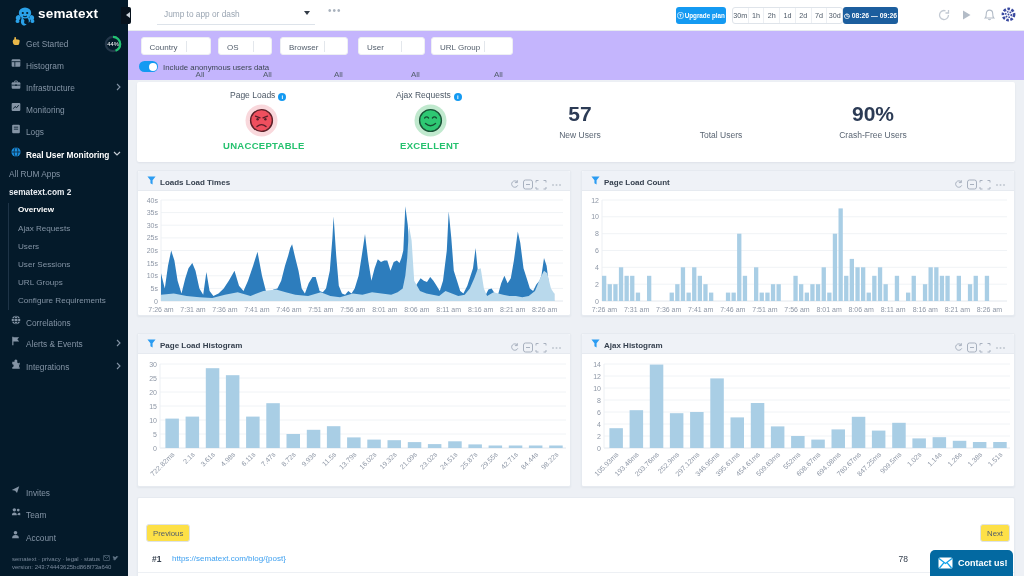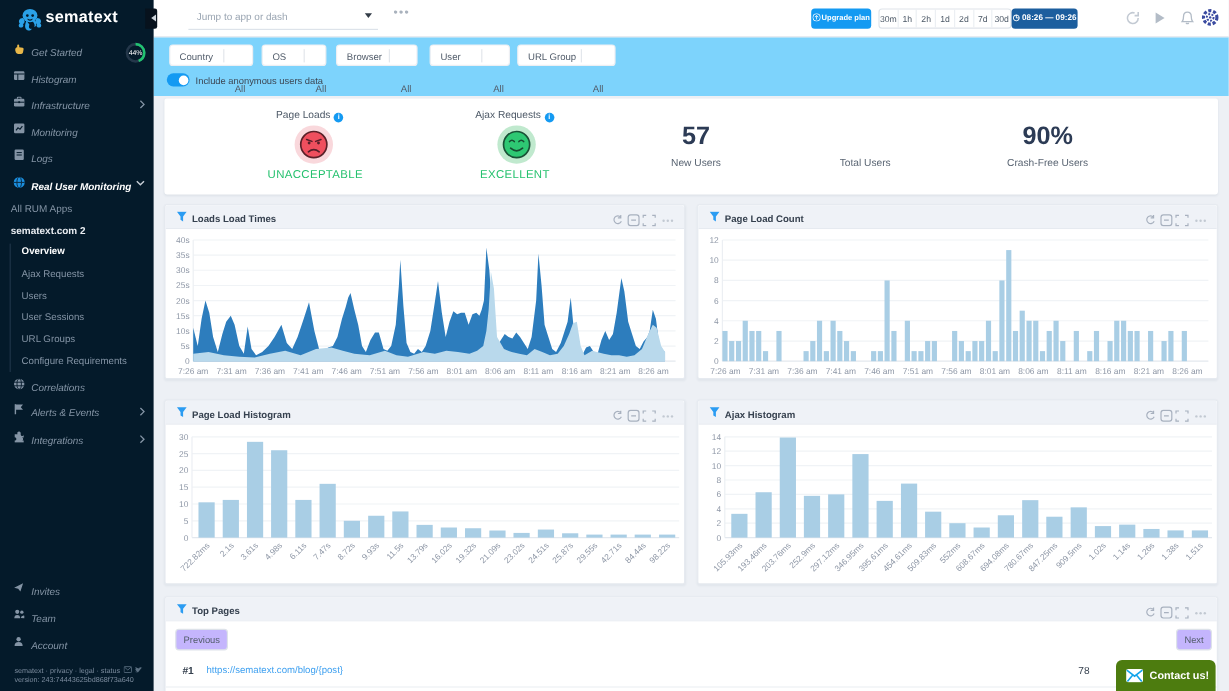--- a/index.html
+++ b/index.html
@@ -3,65 +3,65 @@
 <style>
 * { margin:0; padding:0; box-sizing:border-box; }
 html,body { width:1024px; height:576px; overflow:hidden; }
 body { font-family:"Liberation Sans", sans-serif; background:#edf0f5; position:relative; }
 
 #sidebar { position:absolute; left:0; top:0; width:128px; height:576px; background:#041a2a; color:#8494a5; z-index:5; }
 .logo { position:absolute; left:13px; top:5px; }
 .logotext { position:absolute; left:38px; top:6px; color:#fff; font-size:13.5px; font-weight:bold; letter-spacing:.2px; }
 #collapse { position:absolute; left:121px; top:7px; width:10px; height:17px; background:#07121d; border-radius:0 2px 2px 0; z-index:9; }
 #collapse:before { content:""; position:absolute; left:2px; top:5px; border:3px solid transparent; border-right:4px solid #cfd6dd; }
-.mi { position:absolute; left:0; width:128px; height:16px; font-size:8.3px; white-space:nowrap;font-style:italic; }
+.mi { position:absolute; left:0; width:128px; height:16px; font-size:8.3px; white-space:nowrap; }
 .mi .ic { position:absolute; left:10px; top:0px; width:11px; text-align:center; }
 .mi .lb { position:absolute; left:26px; top:3px; }
 .mi .ar { position:absolute; right:7px; top:3px; font-size:7px; color:#8494a5; }
 .mi.active .lb { color:#fff; font-weight:bold; }
 .sub { position:absolute; left:9px; font-size:8.3px; white-space:nowrap; }
 .subitem { position:absolute; left:18px; font-size:8.1px; white-space:nowrap; }
 .treeline { position:absolute; left:8px; width:1px; background:#1e3447; }
 .foot { position:absolute; left:12px; font-size:6px; color:#7a8a9c; white-space:nowrap; }
 
 #topbar { position:absolute; left:128px; top:0; width:896px; height:31px; background:#fff; border-bottom:1px solid #e7ebf0; z-index:4; }
 #search { position:absolute; left:29px; top:9px; width:158px; border-bottom:1px solid #dde3ea; color:#9aa5b2; font-size:8.3px; padding:0 0 5px 7px; }
 #search .caret { position:absolute; right:5px; top:2px; border:3.5px solid transparent; border-top:4.5px solid #333c47; }
 #dots { position:absolute; left:200px; top:5px; color:#a9b2bd; font-size:10px; letter-spacing:1px; }
 .btn-upgrade { position:absolute; left:548px; top:7px; width:50px; height:17px; background:#149af2; border-radius:3px; color:#fff; font-size:6.3px; font-weight:bold; text-align:center; line-height:17px; white-space:nowrap; letter-spacing:0; }
 .timegroup { position:absolute; left:604px; top:7px; width:111px; height:17px; background:#fff; border:1px solid #dfe4ea; border-radius:3px; display:flex; }
 .timegroup span { font-size:7.2px; color:#4c5866; flex:1; text-align:center; line-height:15px; border-right:1px solid #eceff3; white-space:nowrap; }
 .timegroup span:last-child { border-right:none; }
 .btn-time { position:absolute; left:715px; top:7px; width:55px; height:17px; background:#1c5e9e; border-radius:3px; color:#fff; font-size:6.8px; font-weight:bold; text-align:center; line-height:17px; white-space:nowrap; }
 .tbico { position:absolute; top:8px; color:#b3bcc7; font-size:11px; }
 
-#filterbar { position:absolute; left:128px; top:31px; width:896px; height:49px; background:#7dd3fc; z-index:3; }
+#filterbar { position:absolute; left:128px; top:31px; width:896px; height:49px; background:#c4b5fd; z-index:3; }
 .fbox { position:absolute; top:6px; height:18px; background:#fff; border:1px solid #edeff3; border-radius:3px; font-size:8px; color:#525d6b; }
 .fbox .l { position:absolute; left:8px; top:4.5px; }
 .fbox .d { position:absolute; top:3px; width:1px; height:11px; background:#e3e7ec; }
 .fbox .v { position:absolute; top:4.5px;margin-top:27px; }
 .toggle { position:absolute; left:11px; top:30px; width:19px; height:11px; background:#149af2; border-radius:6px; }
 .toggle:after { content:""; position:absolute; right:1.5px; top:1.5px; width:8px; height:8px; background:#fff; border-radius:50%; }
 .toglabel { position:absolute; left:35px; top:32px; font-size:7.8px; color:#3c4653; }
 
 #summary { position:absolute; left:137px; top:82px; width:878px; height:80px; background:#fff; border-radius:2px; box-shadow:0 1px 2px rgba(40,60,90,.08); }
 .sumlab { position:absolute; font-size:8.5px; color:#4c5866; white-space:nowrap; }
 .info { display:inline-block; width:8px; height:8px; background:#149af2; color:#fff; border-radius:50%; font-size:6px; text-align:center; line-height:8px; font-weight:bold; vertical-align:-1px; margin-left:3px; }
-.verdict { position:absolute; font-size:9.5px; font-weight:normal; color:#25c16e; white-space:nowrap; letter-spacing:.3px; }
+.verdict { position:absolute; font-size:9.5px; font-weight:bold; color:#25c16e; white-space:nowrap; letter-spacing:.3px; }
 .bignum { position:absolute; font-size:21px; font-weight:bold; color:#2c3b55; text-align:center; }
 .numlab { position:absolute; font-size:8.5px; color:#5a6573; text-align:center; white-space:nowrap; }
 
 .panel { position:absolute; background:#fff; border:1px solid #e6eaf0; border-radius:2px; box-shadow:0 1px 2px rgba(40,60,90,.06); }
 .phead { position:absolute; left:0; top:0; right:0; height:20px; background:#eff2f7; border-bottom:1px solid #e6eaf0; border-radius:2px 2px 0 0; }
 .ptitle { position:absolute; left:22px; top:6.5px; font-size:8px; font-weight:bold; color:#36414f; white-space:nowrap; }
 .funnel { position:absolute; left:9px; top:5px; }
 .pbody { position:absolute; left:0; top:20px; right:0; bottom:0; }
 
-.pvbtn { position:absolute; border:1px solid #dde2e9; border-radius:3px; background:#c4b5fd; font-size:7.8px; color:#525d6b; padding:3.5px 6px; }
-#contact { position:absolute; left:930px; top:550px; width:83px; height:26px; background:#4d7c0f; border-radius:5px 5px 0 0; color:#fff; font-size:9px; font-weight:bold; z-index:10; }
+.pvbtn { position:absolute; border:1px solid #dde2e9; border-radius:3px; background:#fde047; font-size:7.8px; color:#525d6b; padding:3.5px 6px; }
+#contact { position:absolute; left:930px; top:550px; width:83px; height:26px; background:#0369a1; border-radius:5px 5px 0 0; color:#fff; font-size:9px; font-weight:bold; z-index:10; }
 </style></head><body>
 <div id="sidebar">
     <svg class="logo" width="24" height="22" viewBox="0 0 24 22">
       <g fill="#2aa1e8">
 <ellipse cx="12" cy="8" rx="6.2" ry="5.6"></ellipse>
 <path d="M6 10 C3 10 2 13 3.5 14.5 C2 15.5 2.5 18 4.5 18 C6.5 18 7 16 6 15 C8 14.5 8 11.5 6 10 Z"></path>
 <path d="M18 10 C21 10 22 13 20.5 14.5 C22 15.5 21.5 18 19.5 18 C17.5 18 17 16 18 15 C16 14.5 16 11.5 18 10 Z"></path>
 <path d="M9 12 C8 15 7 18 9.5 20 C11 21 13 20.5 13.5 19 C11.5 19.5 10.5 18 11.5 15.5 Z"></path>
 <path d="M14 12 C15 14 16.5 15.5 15.5 17.5 C17 17.5 18 15 16.5 12.5 Z"></path>
 </g>
@@ -596,37 +596,20 @@
         <text x="360.3" y="101" font-size="7" fill="#8e97a6" text-anchor="end" transform="rotate(-45 360.3 101)">1.14s</text>
         <rect x="370.8" y="86.8" width="13.5" height="7.2" fill="#a9cee5"></rect>
         <text x="380.5" y="101" font-size="7" fill="#8e97a6" text-anchor="end" transform="rotate(-45 380.5 101)">1.26s</text>
         <rect x="390.9" y="88.0" width="13.5" height="6.0" fill="#a9cee5"></rect>
         <text x="400.7" y="101" font-size="7" fill="#8e97a6" text-anchor="end" transform="rotate(-45 400.7 101)">1.38s</text>
         <rect x="411.2" y="88.0" width="13.5" height="6.0" fill="#a9cee5"></rect>
         <text x="420.9" y="101" font-size="7" fill="#8e97a6" text-anchor="end" transform="rotate(-45 420.9 101)">1.51s</text>
       </svg></div>
   </div>
 <div class="panel" style="left:137px;top:497px;width:878px;height:110px">
-    <div class="phead">
-      <svg class="funnel" width="9" height="9" viewBox="0 0 10 10">
-        <path d="M0.5 0.5 H9.5 L6.2 4.8 V9.5 L3.8 8 V4.8 Z" fill="#2b9cf2"></path>
-      </svg>
-      <span class="ptitle">Top Pages</span>
-      <span style="position:absolute;right:8px;top:5px"><svg width="52" height="11" viewBox="0 0 52 11" fill="none" stroke="#a8b1bf" stroke-width="1">
-<path d="M7.3 3 A3.2 3.2 0 1 0 7.8 6.3 M7.3 1.2 V3.6 H4.9"></path>
-<rect x="13.5" y="1" width="9" height="9" rx="2"></rect>
-          <line x1="16" y1="5.5" x2="20" y2="5.5"></line>
-<path d="M26 3.5 V1.5 H28.5 M33.5 1.5 H36 V3.5 M36 8 V10 H33.5 M28.5 10 H26 V8"></path>
-<g fill="#c2c9d2" stroke="none">
-            <circle cx="43" cy="6" r="1"></circle>
-            <circle cx="46.5" cy="6" r="1"></circle>
-            <circle cx="50" cy="6" r="1"></circle>
-          </g>
-        </svg></span>
-    </div>
     <div class="pbody">
       <div class="pvbtn" style="left:8px;top:6px">Previous</div>
       <div class="pvbtn" style="left:842px;top:6px">Next</div>
       <div style="position:absolute;left:14px;top:36px;font-size:8.5px;color:#36414f;font-weight:bold">#1</div>
       <div style="position:absolute;left:34px;top:36px;font-size:8px;color:#3ea0f0">https://sematext.com/blog/{post}</div>
       <div style="position:absolute;left:730px;top:36px;width:40px;text-align:right;font-size:8.5px;color:#36414f">78</div>
       <div style="position:absolute;left:0;top:54px;width:876px;height:1px;background:#edf0f4"></div>
     </div>
   </div>
 <div id="contact">

